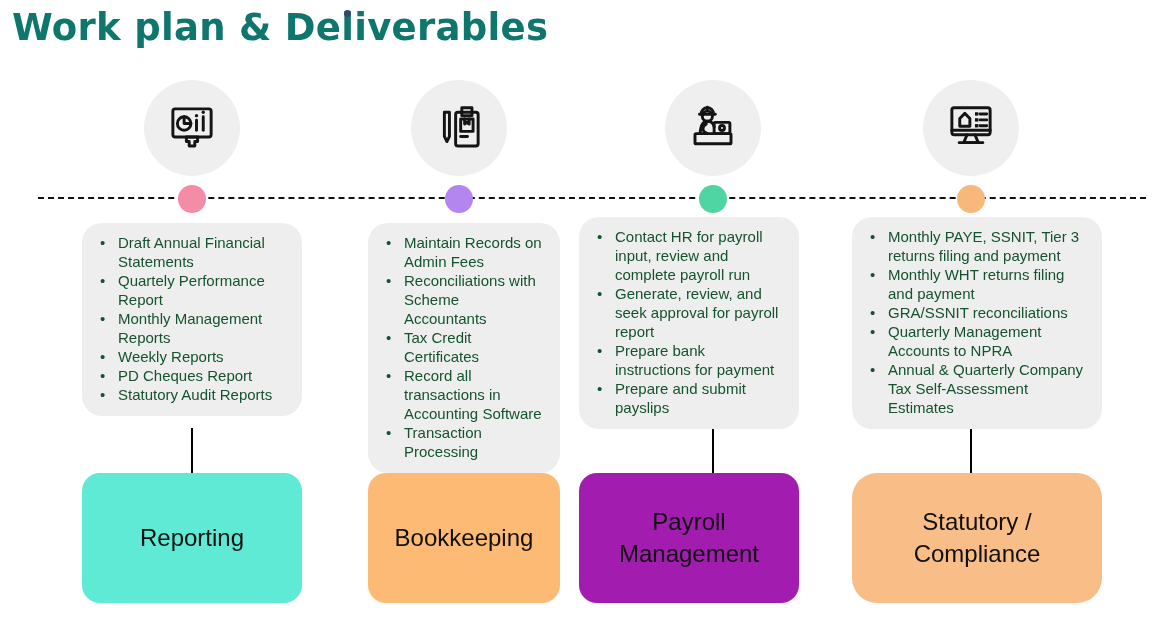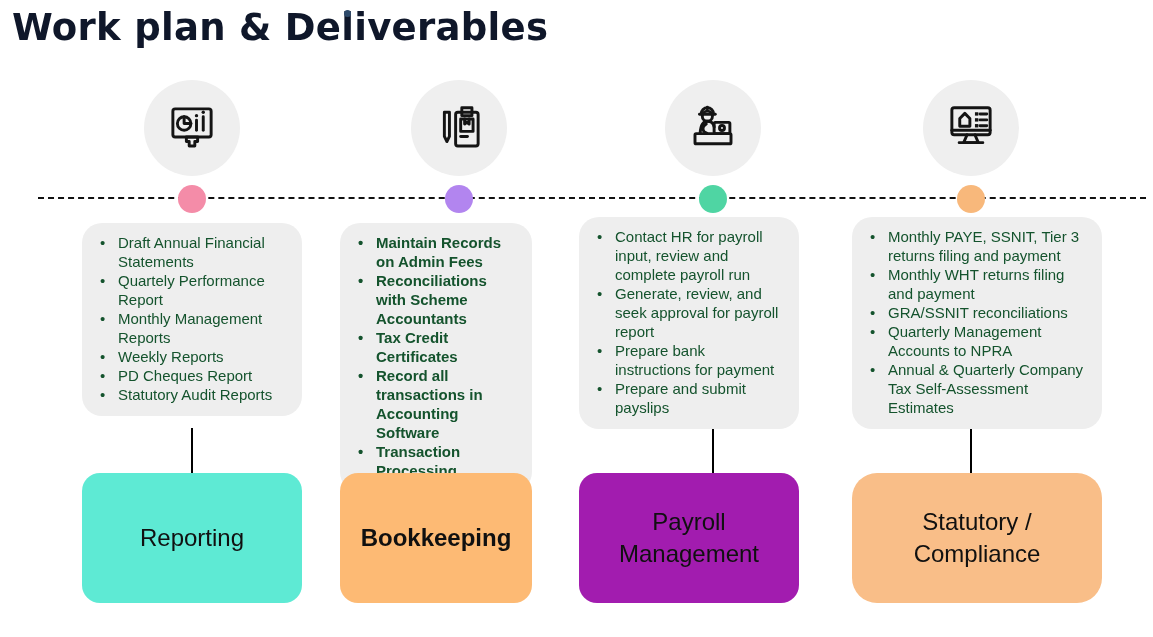--- a/index.html
+++ b/index.html
@@ -41,37 +41,37 @@
   .card li { position:relative; padding-left:28px; }
   .card li::before { content:"\2022"; position:absolute; left:10px; }
   .band {
     position:absolute; top:473px; height:130px; border-radius:18px;
     display:flex; align-items:center; justify-content:center; text-align:center;
     font-size:24px; color:#101010; line-height:32px; z-index:1; padding:0 14px;
     box-sizing:border-box;
   }
   
   .c1 .card,.c1 .band { left:82px;  width:220px; }
-  .c2 .card,.c2 .band { left:340px; width:192px;font-weight:bold; }
+  .c2 .card,.c2 .band { left:368px; width:192px; }
   .c3 .card,.c3 .band { left:579px; width:220px; }
   .c4 .card,.c4 .band { left:852px; width:250px; }
   .c1 .circle{left:144px} .c2 .circle{left:411px} .c3 .circle{left:665px} .c4 .circle{left:923px}
   .c1 .dot{left:178px}    .c2 .dot{left:445px}    .c3 .dot{left:699px}    .c4 .dot{left:957px}
   .c1 .connector{left:191px} .c2 .connector{left:458px} .c3 .connector{left:712px} .c4 .connector{left:970px}
   .c1 .card,.c2 .card { top:223px; }
   .c3 .card,.c4 .card { top:217px; }
   .icon-stroke { stroke:#141414; fill:none; stroke-width:2.6; stroke-linecap:round; stroke-linejoin:round; }
   .icon-fill   { fill:#141414; stroke:none; }
 </style>
 </head>
 <body>
 
 <div class="slide">
 
-  <div class="title" style="color: #0f172a;">Work plan &amp; Deliverables</div>
+  <div class="title" style="color: #0f766e;">Work plan &amp; Deliverables</div>
   <div class="stray-dot"></div>
 
   <div class="timeline"></div>
 
   <div class="col c1">
     <div class="circle">
       <svg viewBox="0 0 48 48">
         <g class="icon-stroke">
           <rect x="7" y="7" width="34" height="25" rx="2"></rect>
           <circle cx="17" cy="20" r="6"></circle>

